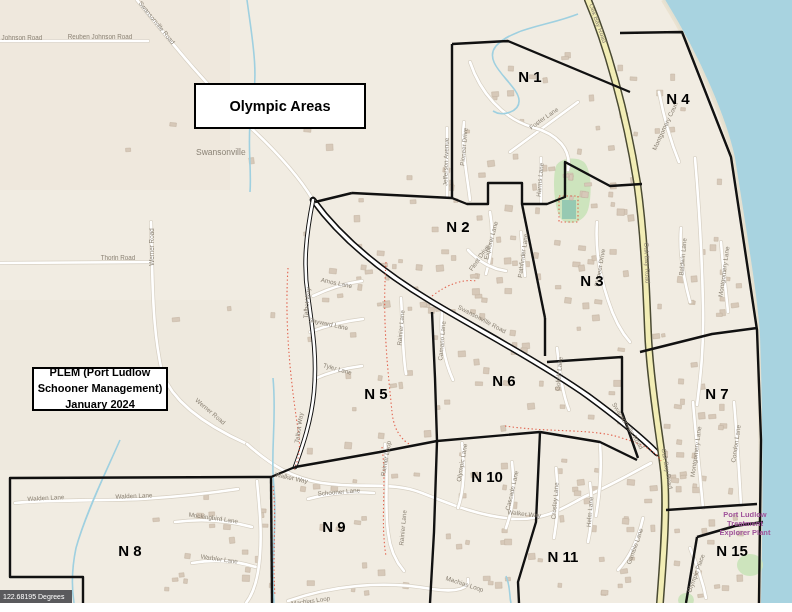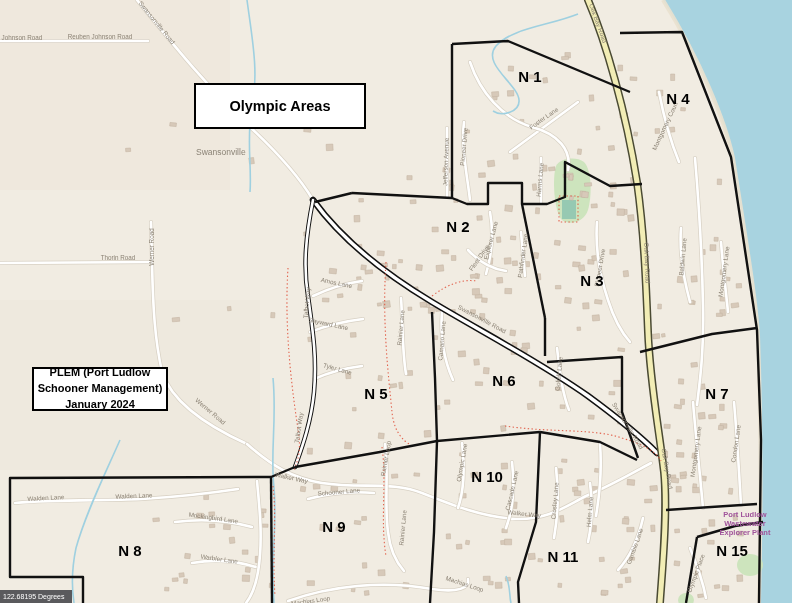--- a/index.html
+++ b/index.html
@@ -535,19 +535,19 @@
   <div id="credit-box" class="overlay-box">
     <div>PLEM (Port Ludlow</div>
     <div>Schooner Management)</div>
     <div>January 2024</div>
   </div>
 
   <div id="place-swansonville">Swansonville</div>
 
   <div id="poi-label" style="color: rgb(160, 84, 155);">
     <div>Port Ludlow</div>
-    <div>Wastewater</div>
+    <div>Treatment</div>
     <div>Explorer Plant</div>
   </div>
 
   <div id="coord-badge">122.68195 Degrees</div>
   <div id="bottom-strip"></div>
 </div>
 
 </body></html>

